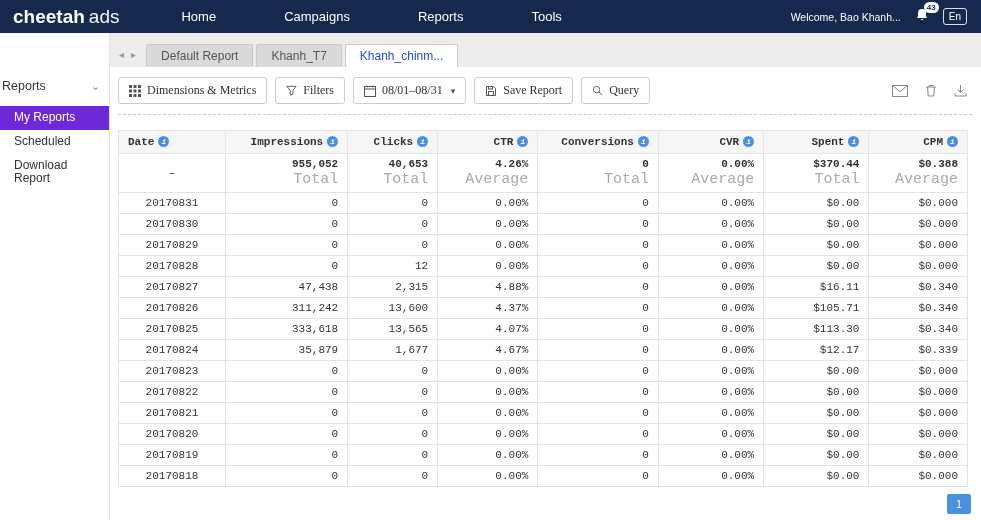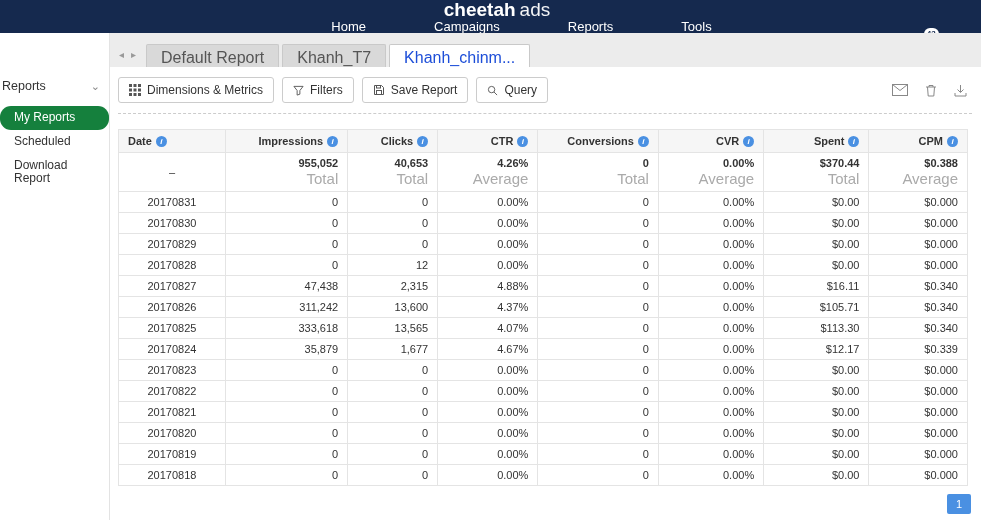--- a/index.html
+++ b/index.html
@@ -4,21 +4,21 @@
 <style>
   * { box-sizing: border-box; }
   html,body { margin:0; padding:0; }
   body {
     width:981px; height:520px; overflow:hidden;
     font-family:"Liberation Sans","DejaVu Sans",sans-serif;
     background:#fff; color:#333;
   }
 
   
-  .navbar { height:33px; background:#15294e; display:flex; align-items:center; color:#fff;flex-direction:column; }
+  .navbar { height:33px; background:#15294e; display:flex; align-items:center; color:#fff; }
   .logo { margin-left:13px; font-size:19px; line-height:1; cursor:pointer; }
   .logo-bold { font-weight:bold; }
   .logo-light { font-weight:normal; margin-left:4px; opacity:.95; }
   .nav-items { display:flex; margin-left:62px; gap:68px; font-size:13px; }
   .nav-item { cursor:pointer; }
   .nav-right { margin-left:auto; display:flex; align-items:center; gap:14px; margin-right:14px; }
   .welcome { font-size:10.5px; white-space:nowrap; }
   .bell-wrap { position:relative; display:flex; cursor:pointer; }
   .badge {
     position:absolute; top:-6px; left:9px; background:#fff; color:#15294e;
@@ -27,51 +27,52 @@
   .lang-btn { border:1px solid rgba(255,255,255,.85); border-radius:3px; font-size:10px; padding:2px 5px; cursor:pointer; }
 
   
   .layout { display:flex; height:487px; }
   .sidebar { width:110px; flex-shrink:0; background:#fff; border-right:1px solid #e3e3e3; padding-top:42px; }
   .sidebar-section { display:flex; justify-content:space-between; align-items:center;
     padding:4px 9px 4px 2px; font-size:12.5px; color:#333; cursor:pointer; }
   .sidebar-section .chev { color:#888; font-size:11px; }
   .sidebar-items { margin-top:9px; }
   .sidebar-item { padding:5px 4px 5px 14px; font-size:12px; color:#333; cursor:pointer; line-height:1.15; }
-  .sidebar-item.active { background:#15803d; color:#fff;border-radius:11px; }
+  .sidebar-item.active { background:#6d28d9; color:#fff; }
 
   .main { flex:1; min-width:0; display:flex; flex-direction:column; position:relative; background:#fff; }
 
   
   .tabbar { height:34px; background:#ececec; display:flex; align-items:flex-end; padding-left:7px; flex-shrink:0; }
   .tab-arrows { display:flex; align-items:center; gap:7px; color:#999; font-size:10px; margin:0 10px 7px 2px; }
   .tab-arrows span { cursor:pointer; }
   .tab {
     background:#d9d9d9; border:1px solid #c9c9c9; border-bottom:none; color:#555;
-    font-size:16px; padding:4px 14px; margin-right:3px; border-radius:2px 2px 0 0;
+    font-size:12px; padding:4px 14px; margin-right:3px; border-radius:2px 2px 0 0;
     cursor:pointer; white-space:nowrap; height:23px;
   }
   .tab.active { background:#fff; color:#1d4ed8; }
 
   
   .toolbar { display:flex; align-items:center; gap:8px; padding:10px 14px 9px 8px; }
   .btn {
     display:inline-flex; align-items:center; gap:6px; background:#fff;
     border:1px solid #ccc; border-radius:3px; padding:5px 10px; font-size:12px; color:#333; cursor:pointer;
     white-space:nowrap;
+    font-family:Liberation Serif, serif;
   }
   .btn svg { display:block; }
   .caret { font-size:9px; color:#555; margin-left:2px; }
   .toolbar-right { margin-left:auto; display:flex; align-items:center; gap:17px; }
   .icon-btn { cursor:pointer; display:flex; }
   .dashed { border-top:1px dashed #ccc; margin:1px 9px 0 8px; }
 
   
   .table-wrap { margin:15px 13px 0 8px; }
-  table { width:100%; border-collapse:collapse; font-size:11px; color:#333; table-layout:fixed; }
+  table { width:100%; border-collapse:collapse; font-size:11px; color:#333; table-layout:fixed;font-family:Liberation Mono, monospace; }
   th, td { border:1px solid #e4e4e4; padding:4px 9px; text-align:right; overflow:hidden; white-space:nowrap; }
   thead th { background:#f6f6f6; font-weight:bold; padding:5px 9px; }
   th.col-date { text-align:left; }
   td.col-date { text-align:center; }
   .tval { font-weight:bold; }
   .tsub { color:#aaa; font-size:15px; margin-top:1px; }
   .info-icon {
     display:inline-block; width:11px; height:11px; line-height:11px; border-radius:50%;
     background:#4a90e2; color:#fff; font-size:8px; font-style:italic; font-weight:bold;
     text-align:center; margin-left:4px; vertical-align:1px; cursor:pointer;
@@ -152,20 +153,32 @@
         <span>
           <svg width="11" height="11" viewBox="0 0 12 12">
               <path fill="none" stroke="#555" d="M1 1.5h10L7.5 6v4l-3 1V6z"></path>
             </svg>
         </span>
         <span>Filters</span>
       </button>
       <button class="btn">
         <span>
           <svg width="12" height="12" viewBox="0 0 12 12">
+              <rect x="0.5" y="1.5" width="11" height="10" fill="none" stroke="#555"></rect>
+              <line x1="0.5" y1="4" x2="11.5" y2="4" stroke="#555"></line>
+              <line x1="3" y1="0.5" x2="3" y2="2.5" stroke="#555"></line>
+              <line x1="9" y1="0.5" x2="9" y2="2.5" stroke="#555"></line>
+            </svg>
+        </span>
+        <span>08/01–08/31</span>
+        <span class="caret">▾</span>
+      </button>
+      <button class="btn">
+        <span>
+          <svg width="12" height="12" viewBox="0 0 12 12">
               <path fill="none" stroke="#555" d="M1.5 1.5h7l2 2v7h-9z"></path>
               <rect x="3.5" y="1.5" width="4" height="2.5" fill="none" stroke="#555"></rect>
               <rect x="3.5" y="6.5" width="5" height="4" fill="none" stroke="#555"></rect>
             </svg>
         </span>
         <span>Save Report</span>
       </button>
       <button class="btn">
         <span>
           <svg width="11" height="11" viewBox="0 0 12 12">

